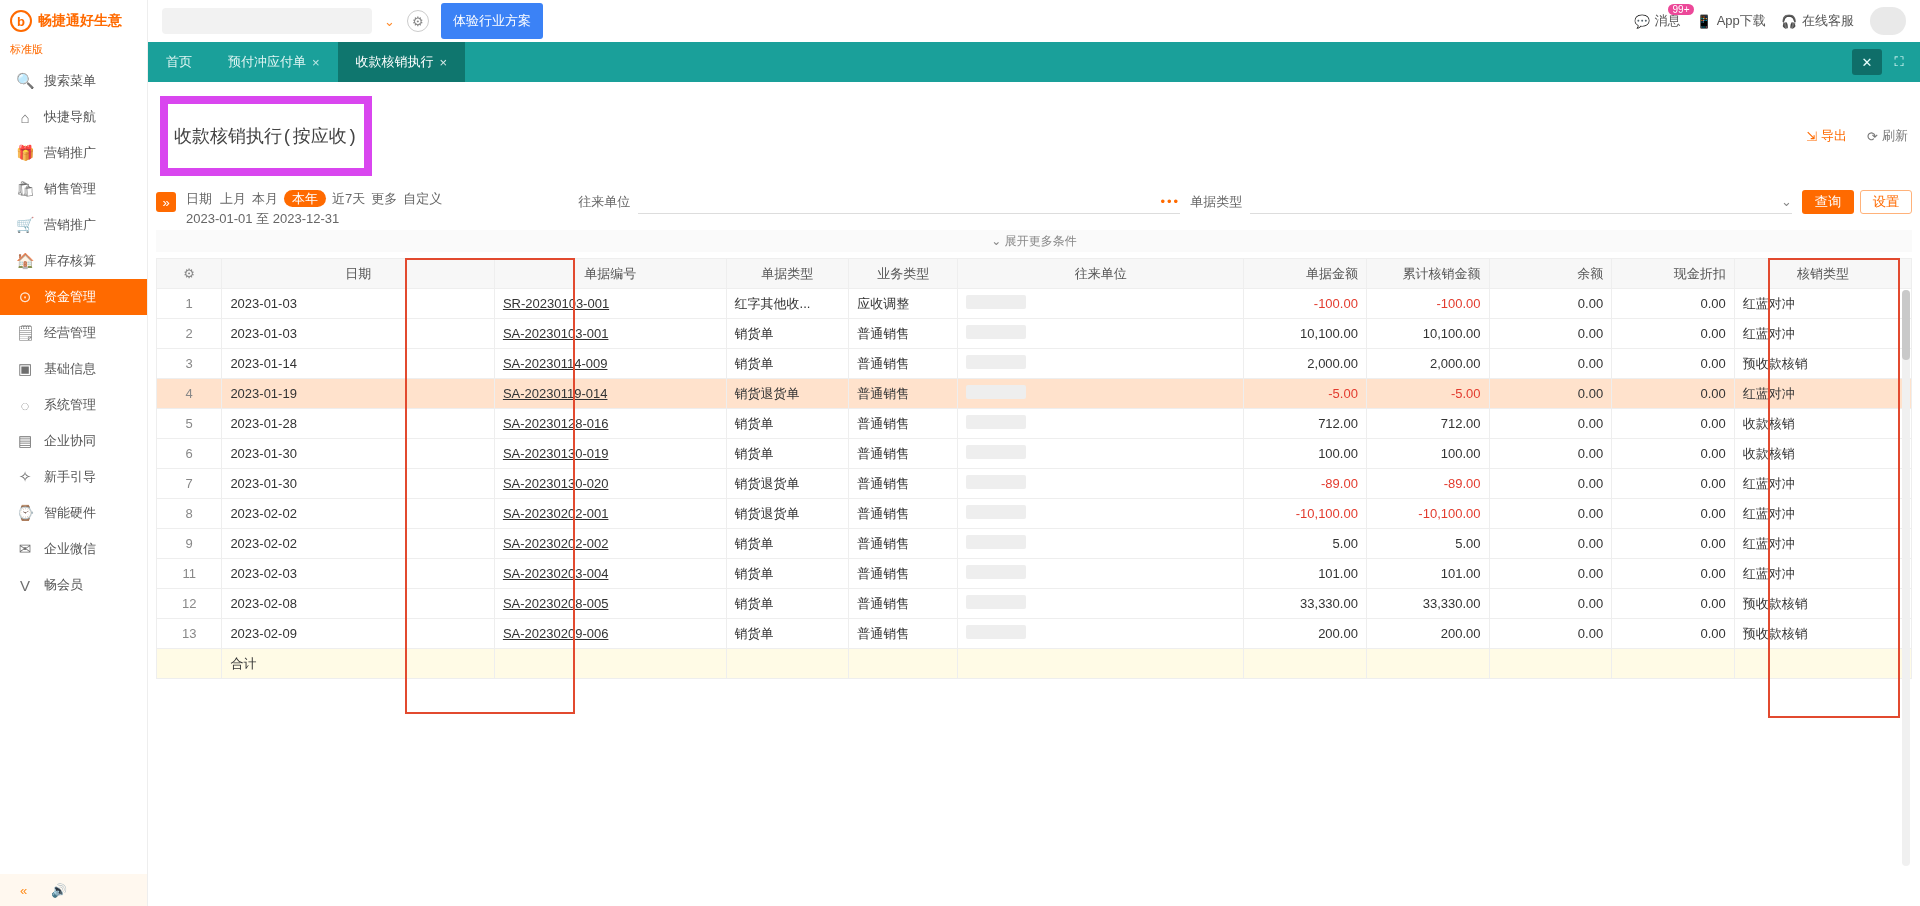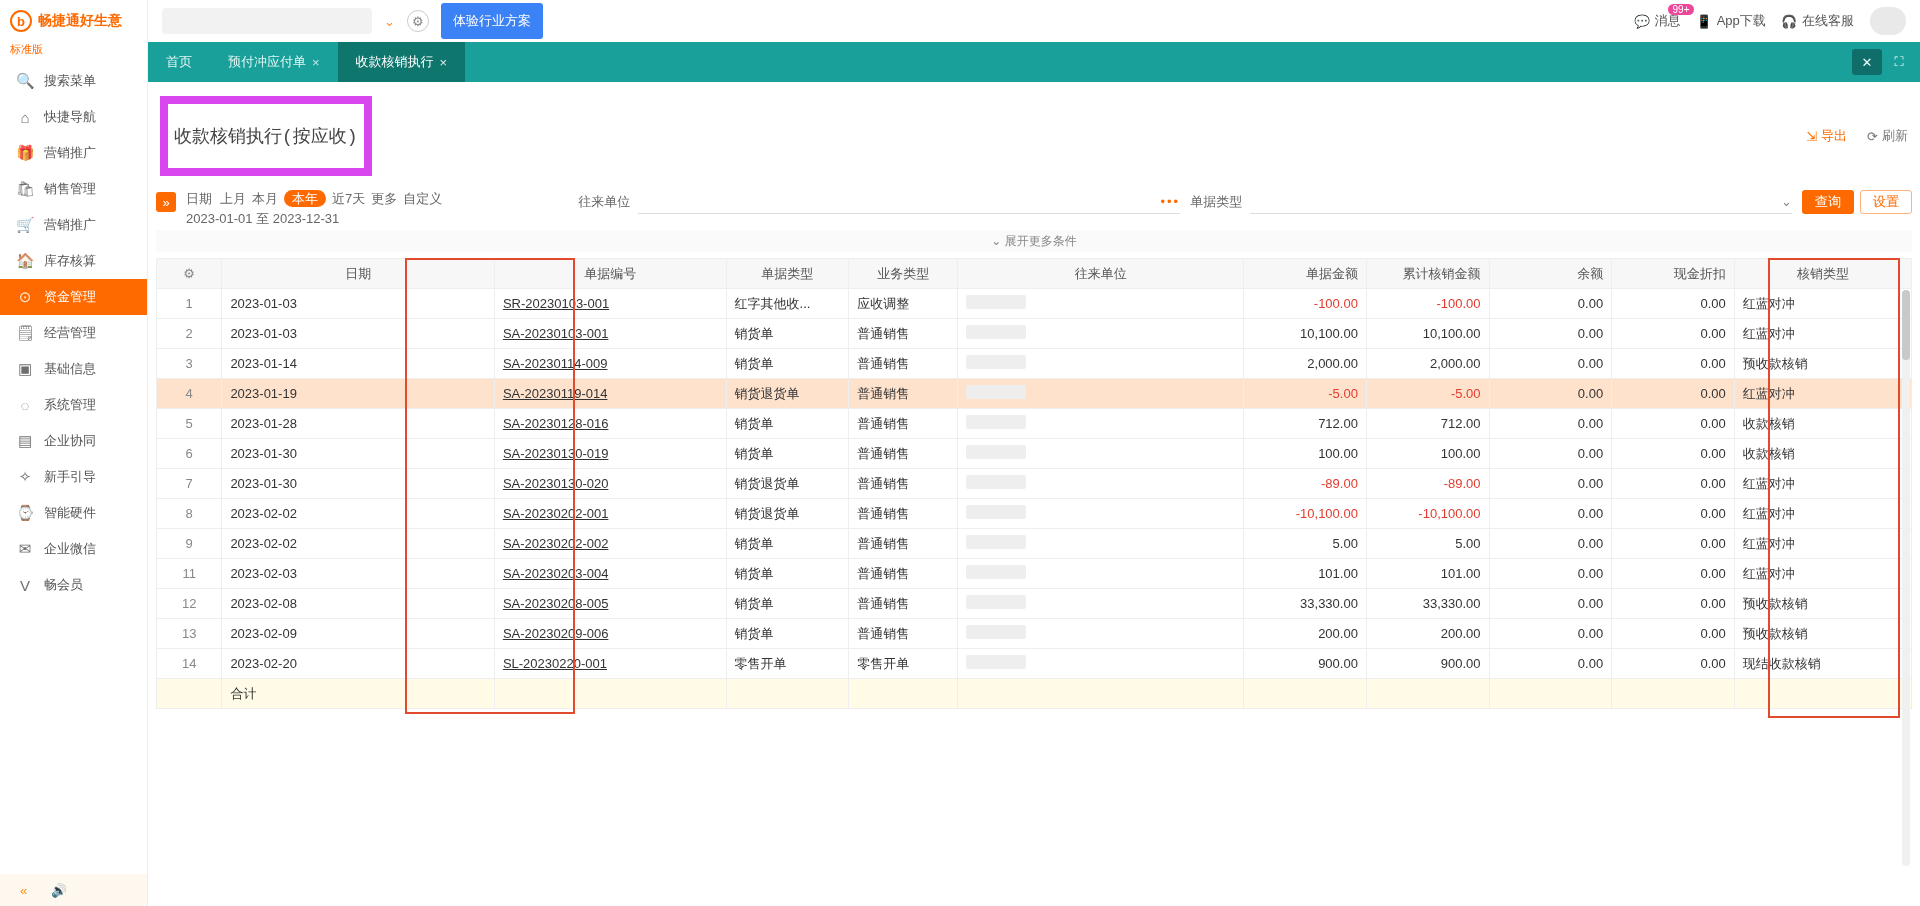--- a/index.html
+++ b/index.html
@@ -430,33 +430,20 @@
                 <td><span class="doc-link">SA-20230209-006</span></td>
                 <td>销货单</td>
                 <td>普通销售</td>
                 <td><span class="party-blur"></span></td>
                 <td class="num">200.00</td>
                 <td class="num">200.00</td>
                 <td class="num">0.00</td>
                 <td class="num">0.00</td>
                 <td>预收款核销</td>
               </tr>
-              <tr>
-                <td class="idx">14</td>
-                <td>2023-02-20</td>
-                <td><span class="doc-link">SL-20230220-001</span></td>
-                <td>零售开单</td>
-                <td>零售开单</td>
-                <td><span class="party-blur"></span></td>
-                <td class="num">900.00</td>
-                <td class="num">900.00</td>
-                <td class="num">0.00</td>
-                <td class="num">0.00</td>
-                <td>现结收款核销</td>
-              </tr>
             </tbody>
           <tfoot>
               <tr class="total-row">
             <td></td>
                 <td>合计</td>
             <td></td>
                 <td></td>
                 <td></td>
                 <td></td>
                 <td></td>

